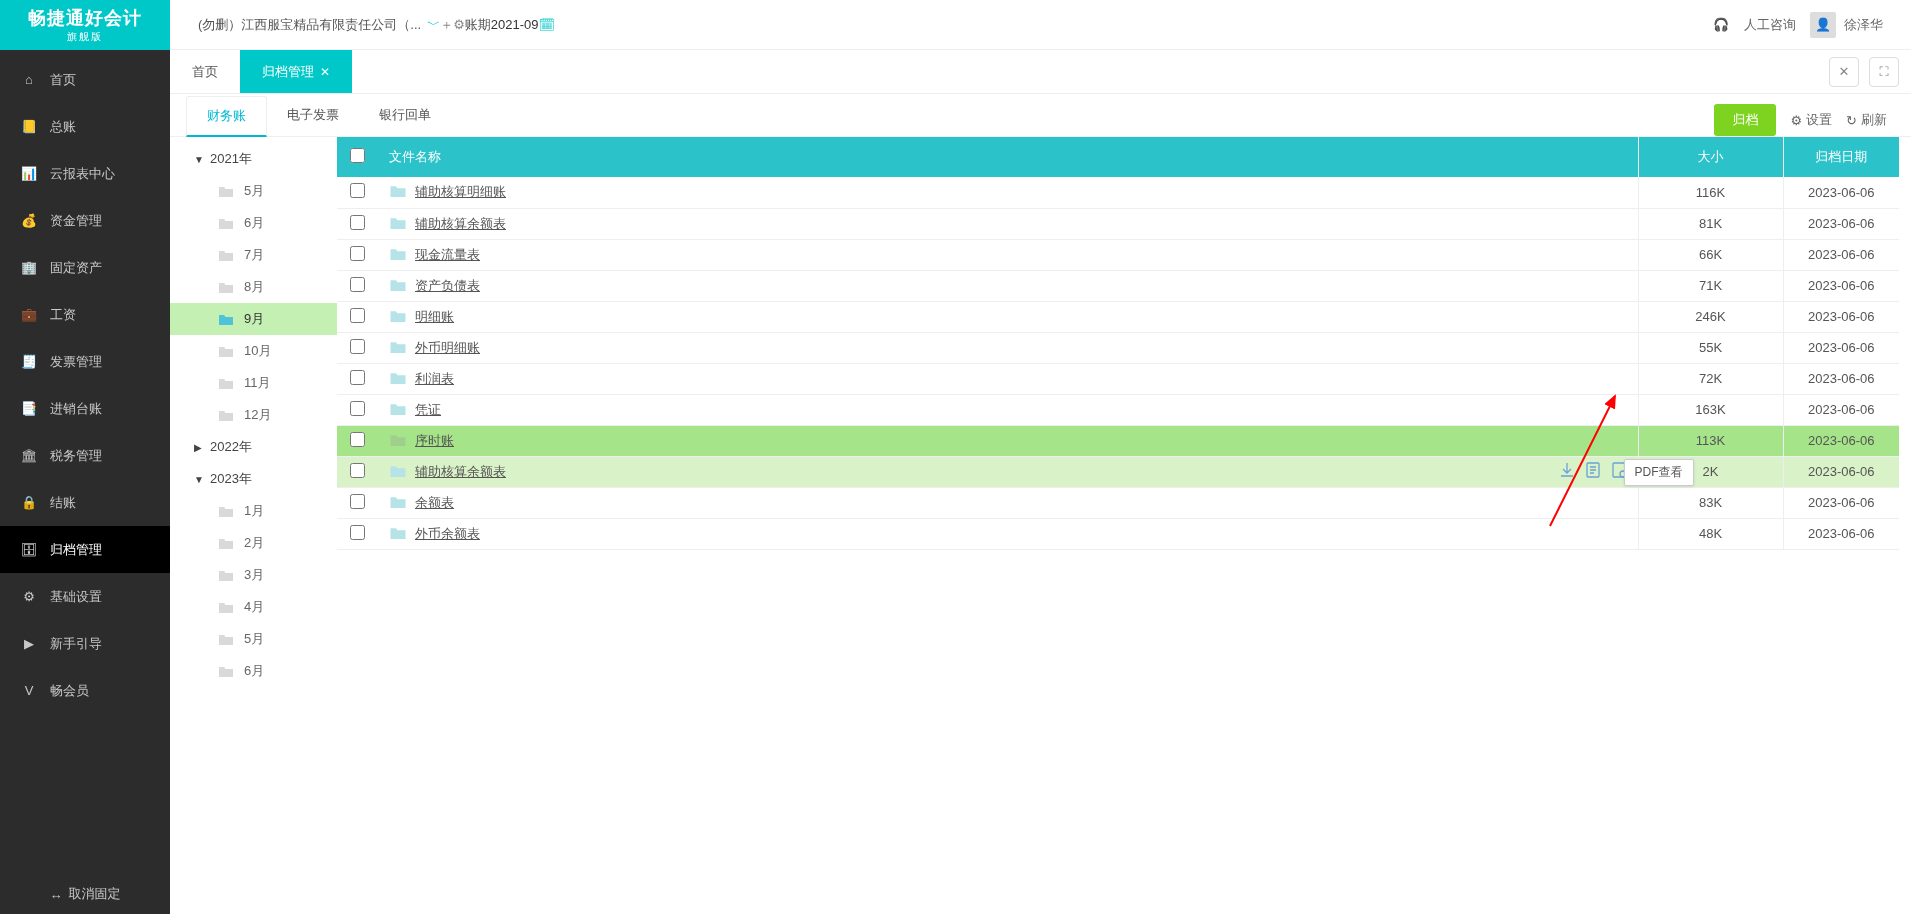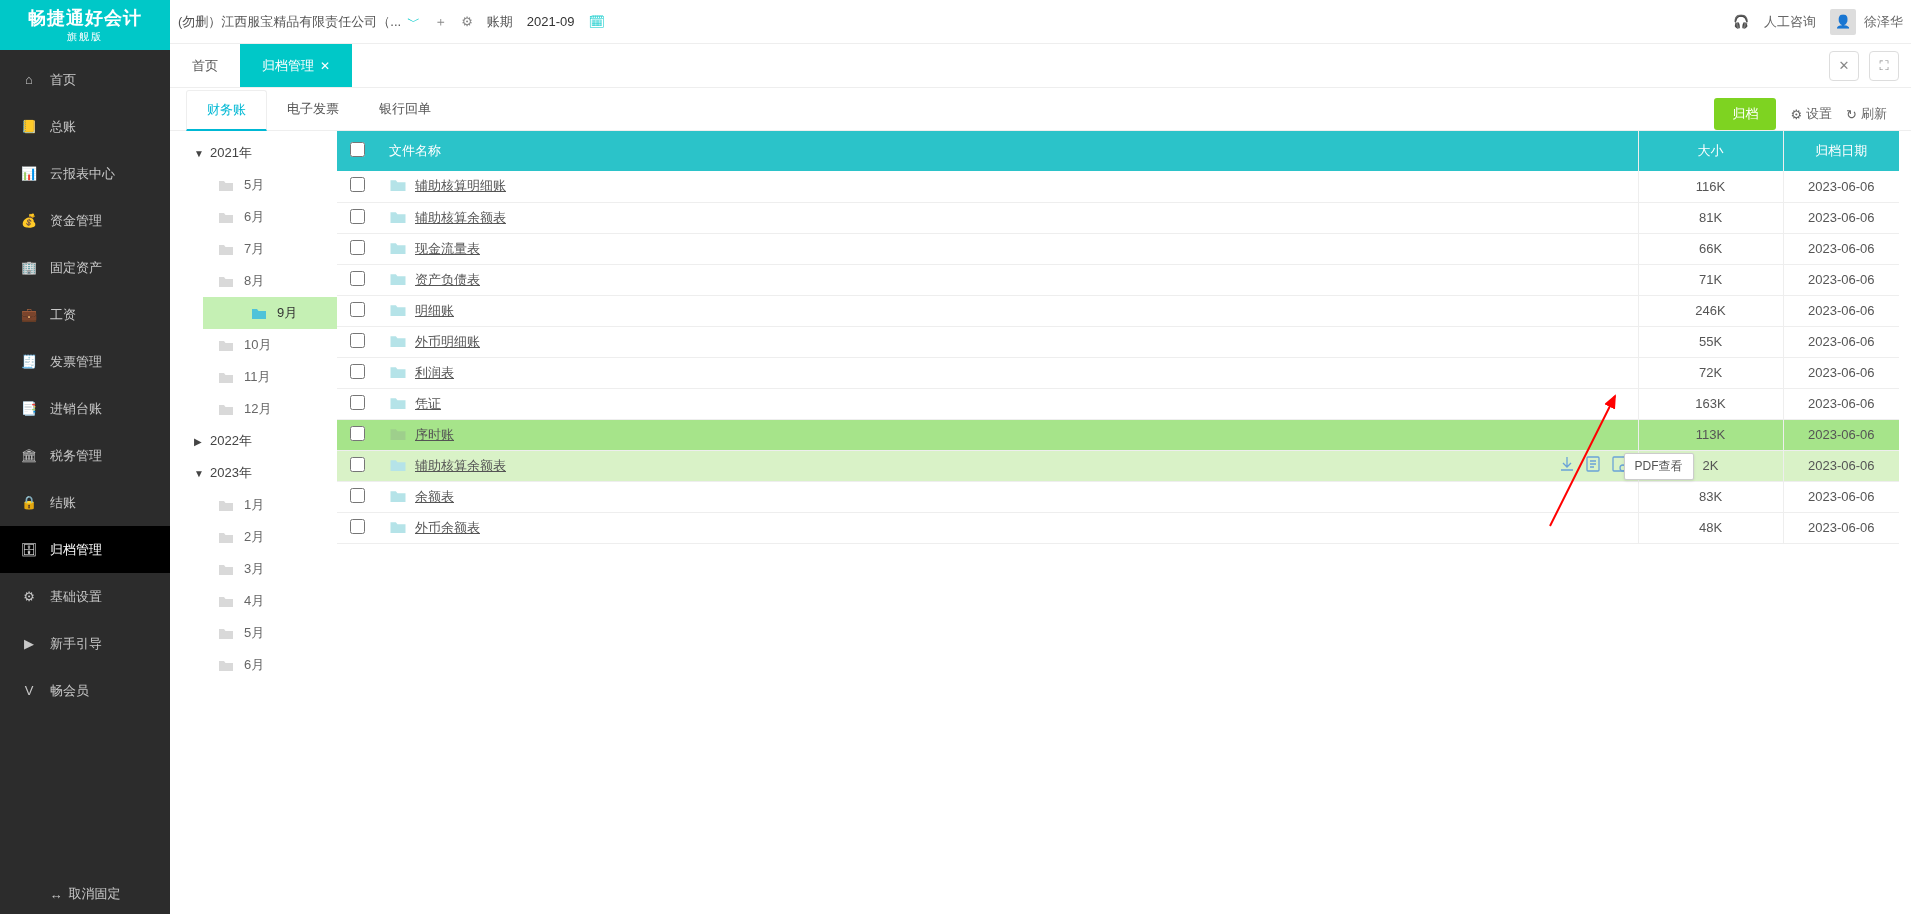--- a/index.html
+++ b/index.html
@@ -8,21 +8,21 @@
   .sidebar { width: 170px; background: #2c2c2c; color: #c8c8c8; display: flex; flex-direction: column; flex-shrink: 0; position: fixed; left: 0; top: 0; bottom: 0; }
   .logo-box { height: 50px; background: #00c8c8; padding: 6px 10px; text-align: center; color: #fff; display: flex; flex-direction: column; justify-content: center; }
   .logo-main { font-size: 18px; font-weight: bold; letter-spacing: 1px; }
   .logo-sub { font-size: 10px; letter-spacing: 2px; }
   .nav { flex: 1; overflow-y: auto; padding-top: 6px; }
   .nav-item { display: flex; align-items: center; gap: 12px; padding: 0 20px; height: 47px; cursor: pointer; color: #c8c8c8; }
   .nav-item.active { background: #000; color: #fff; }
   .nav-icon { width: 18px; height: 18px; display: inline-flex; align-items: center; justify-content: center; }
   .pin-box { height: 40px; display: flex; align-items: center; justify-content: center; gap: 6px; color: #c8c8c8; font-size: 13px; cursor: pointer; }
   .main-wrap { margin-left: 170px; display: flex; flex-direction: column; height: 100%; }
-  .topbar { height: 44px; display: flex; align-items: center; padding: 0 8px; border-bottom: 1px solid #eee; gap: 14px; }
+  .topbar { height: 50px; display: flex; align-items: center; padding: 0 28px; border-bottom: 1px solid #eee; }
   .company-sel { display: flex; align-items: center; gap: 6px; color: #555; }
   .company-arrow { color: #00c8c8; }
   .plus-icon, .gear-icon-top { color: #888; }
   .period-label { color: #555; }
   .period-val { color: #333; }
   .period-cal { color: #00c8c8; }
   .spacer { flex: 1; }
   .topbar-right { display: flex; align-items: center; gap: 14px; color: #666; }
   .user-box { display: flex; align-items: center; gap: 8px; color: #666; }
   .avatar { width: 26px; height: 26px; background: #ddd; border-radius: 2px; display: flex; align-items: center; justify-content: center; color: #fff; }
@@ -38,21 +38,21 @@
   .inner-tab { padding: 10px 20px; color: #555; cursor: pointer; border-bottom: 2px solid transparent; }
   .inner-tab.active { color: #00b8d4; border-bottom: 2px solid #00b8d4; background: #fff; border-top: 1px solid #eee; border-left: 1px solid #eee; border-right: 1px solid #eee; border-top-left-radius: 3px; border-top-right-radius: 3px; margin-bottom: -1px; }
   .inner-actions { margin-left: auto; display: flex; align-items: center; gap: 14px; padding-right: 8px; }
   .btn-archive { background: #7ed321; color: #fff; padding: 7px 18px; border-radius: 3px; cursor: pointer; }
   .link-act { color: #666; display: flex; align-items: center; gap: 4px; cursor: pointer; }
   .work { display: flex; flex: 1; overflow: hidden; }
   .tree { width: 167px; flex-shrink: 0; padding: 6px 0; overflow-y: auto; }
   .tree-year { display: flex; align-items: center; gap: 6px; padding: 4px 18px 4px 24px; color: #444; cursor: pointer; height: 32px; }
   .tree-caret { width: 10px; display: inline-block; font-size: 10px; }
   .tree-month { display: flex; align-items: center; gap: 10px; padding: 0 18px 0 48px; color: #666; cursor: pointer; height: 32px; }
-  .tree-month.selected { background: #c5f0b4; color: #333; margin-left: 33px; }
+  .tree-month.selected { background: #c5f0b4; color: #333; }
   .folder-ic { width: 16px; height: 14px; display: inline-block; }
   .folder-ic svg { width: 16px; height: 14px; }
   .grid-wrap { flex: 1; overflow: auto; padding-right: 12px; }
   .grid { width: 100%; border-collapse: collapse; }
   .grid thead th { background: #2bc3c9; color: #fff; font-weight: normal; height: 40px; text-align: center; }
   .grid thead th.name-th { text-align: left; padding-left: 12px; }
   .grid tbody td { height: 31px; border-bottom: 1px solid #eee; color: #555; text-align: center; }
   .grid tbody td.name-td { text-align: left; padding-left: 12px; text-decoration: underline; }
   .chk-col { width: 40px; }
   .size-col { width: 145px; border-left: 1px solid #eee; }

